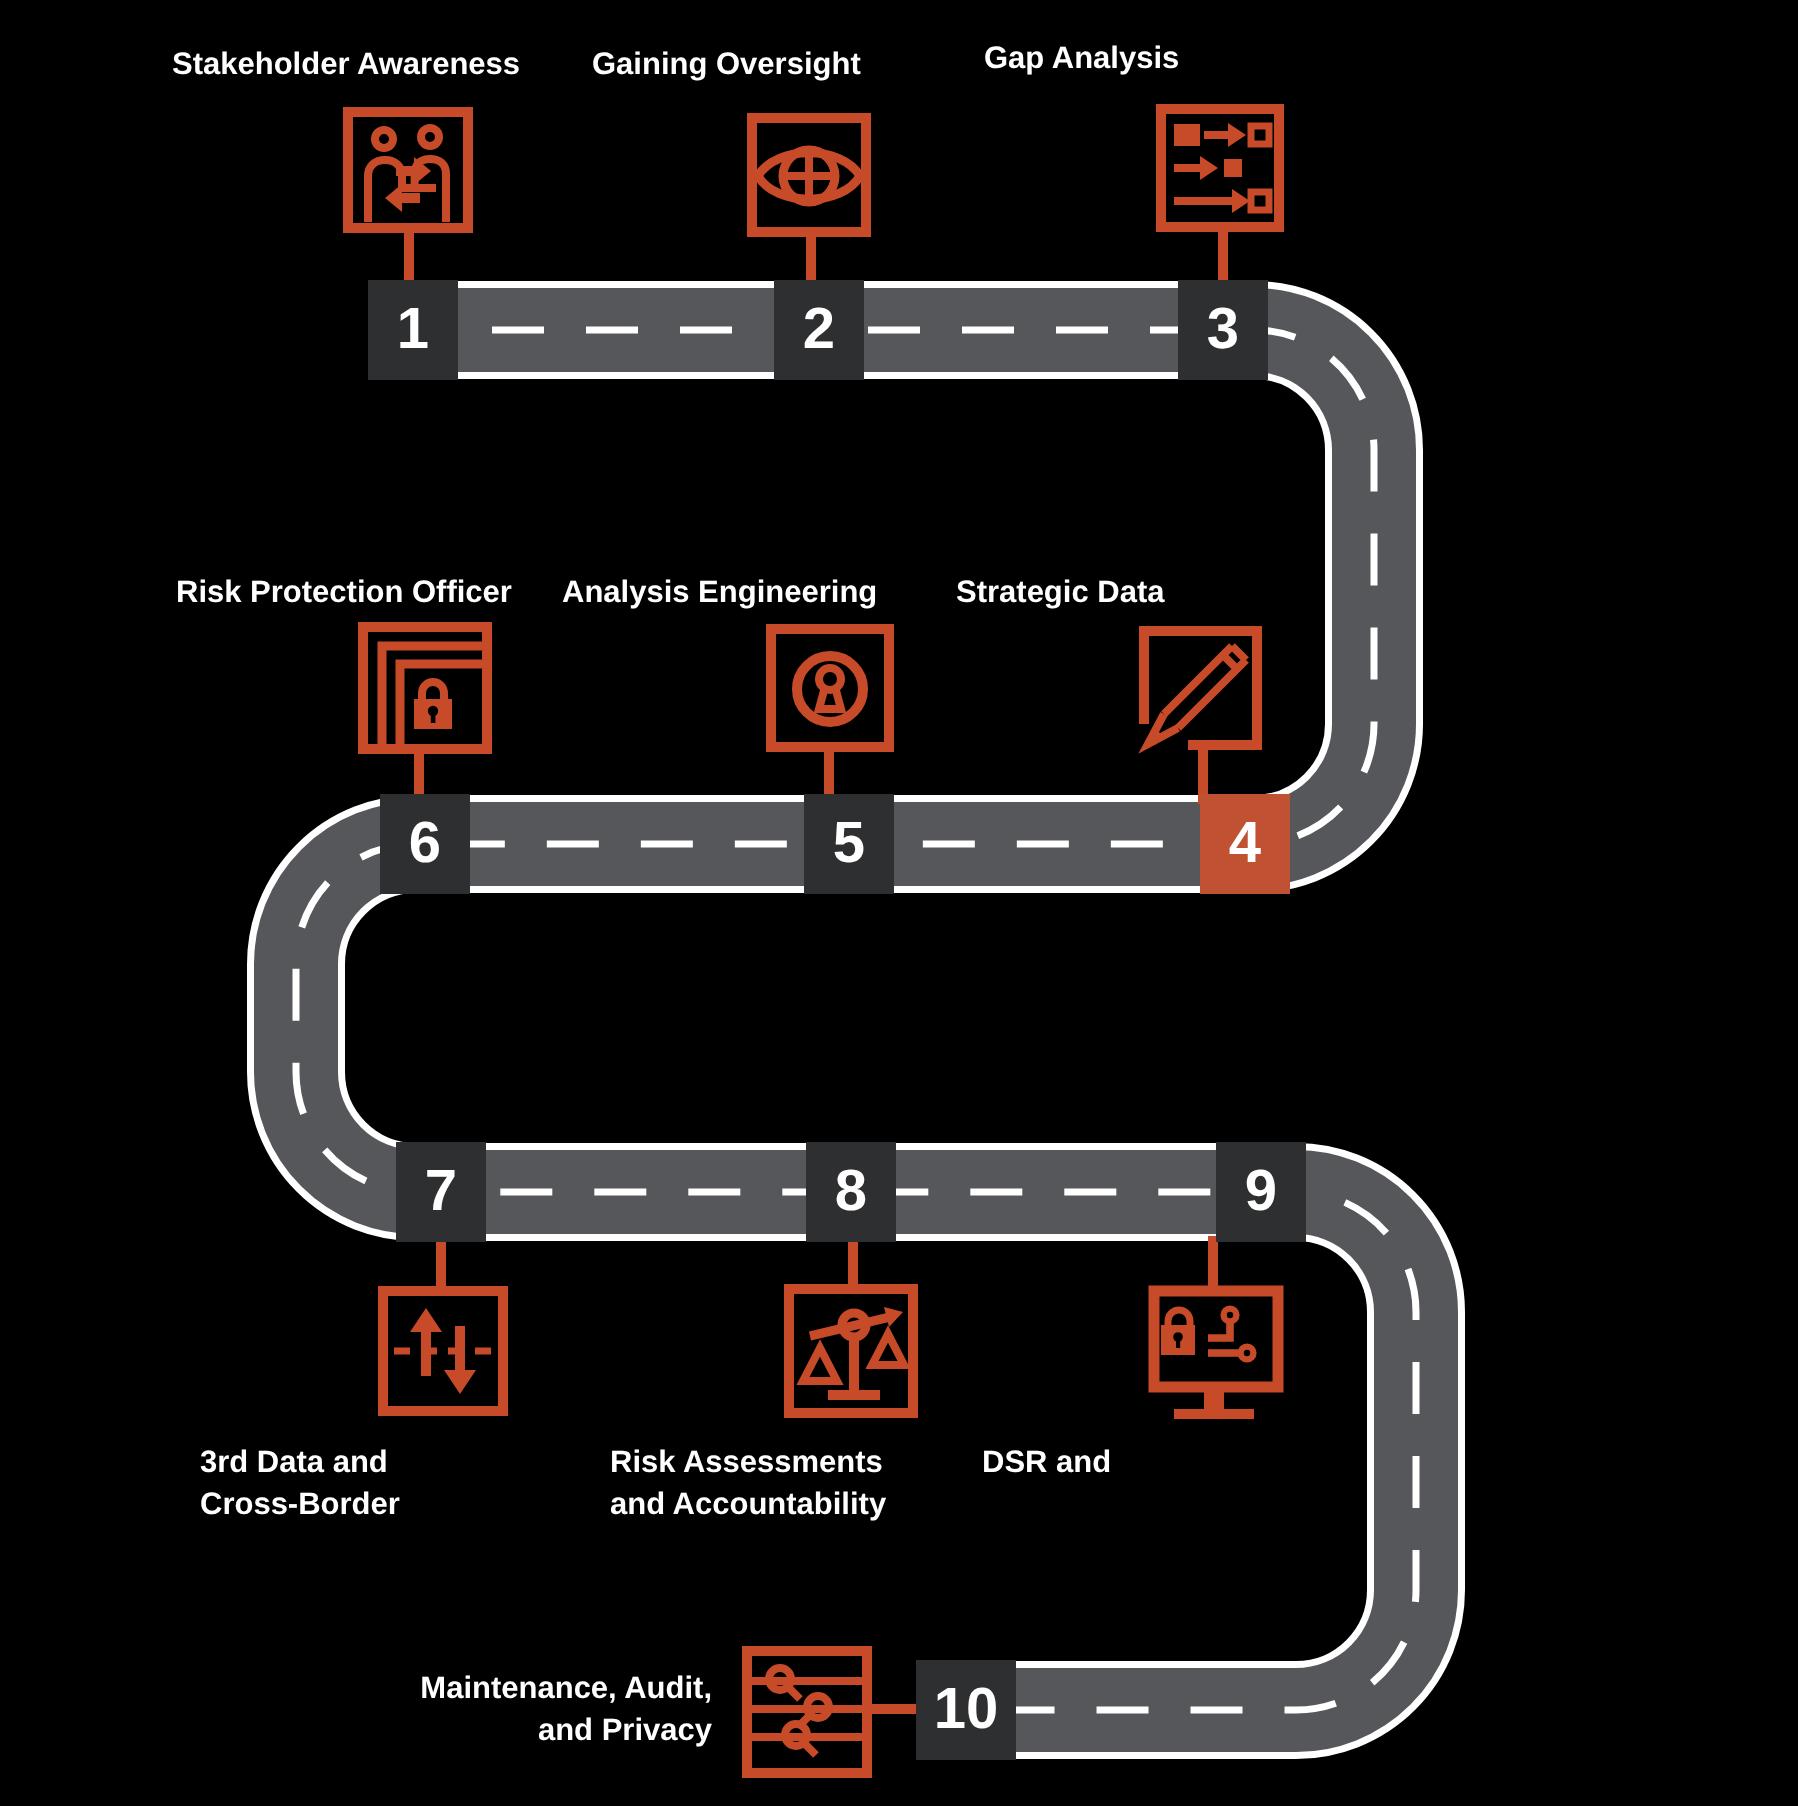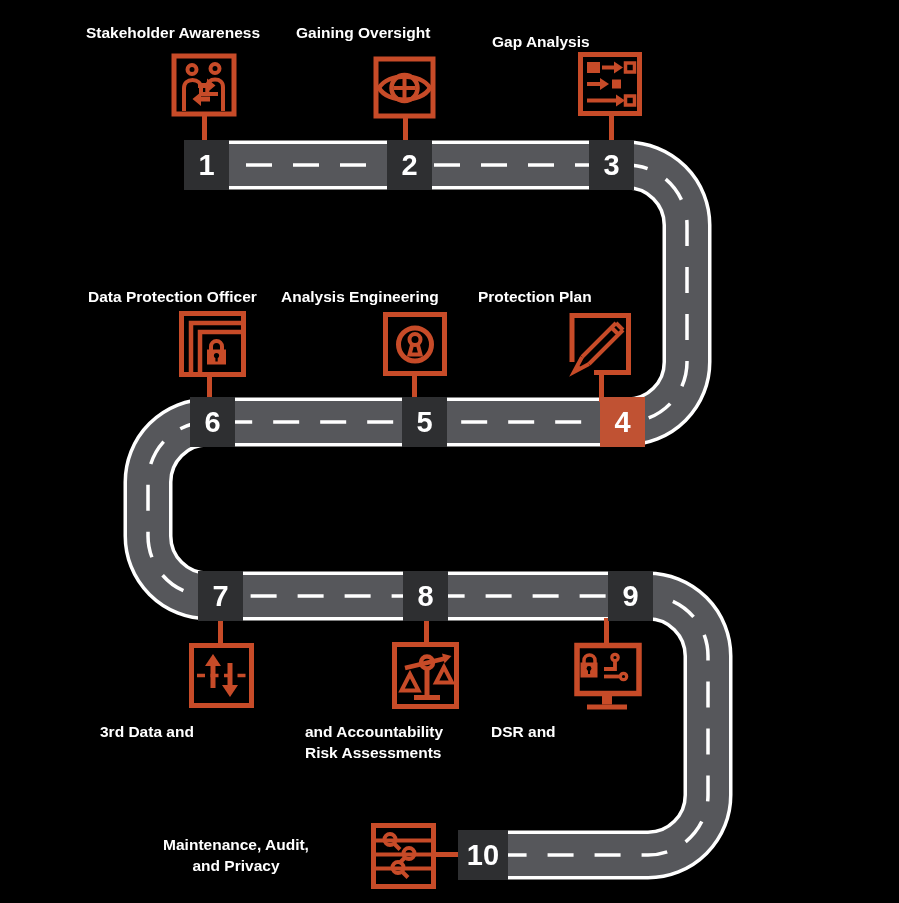--- a/index.html
+++ b/index.html
@@ -1,21 +1,21 @@
 <!DOCTYPE html>
 <html><head>
 <meta charset="utf-8">
 <style>
   html,body{margin:0;padding:0;background:#000;}
   #stage{position:relative;width:899px;height:903px;background:#000;overflow:hidden;
          font-family:"Liberation Sans",sans-serif;}
   #road-svg{position:absolute;left:0;top:0;}
   .label{position:absolute;width:240px;color:#fff;text-align:left;
          font:700 15.5px/21px "Liberation Sans",sans-serif;}
-  .label.right{text-align:center;}
+  .label.right{text-align:right;}
   .label span{display:block;}
   .stem{position:absolute;background:#c74b28;}
   .badge{position:absolute;width:45px;height:50px;background:#2e2f31;color:#fff;
          display:flex;align-items:center;justify-content:center;
          font:700 29px "Liberation Sans",sans-serif;}
   .badge.highlight{background:#c05233;}
   .icon{position:absolute;overflow:visible;}
   .icon *{vector-effect:none;}
   .ic{stroke:#c74b28;fill:none;}
   .icf{fill:#c74b28;stroke:none;}
@@ -180,38 +180,39 @@
     <circle class="ic" cx="28" cy="45.5" r="5.5" stroke-width="4"></circle>
     <path class="ic" d="M32,49.5 L38,55.5" stroke-width="4"></path>
   </svg>
 
   <div class="label" style="left:86px;top:22px">
       <span>Stakeholder Awareness</span>
     </div>
   <div class="label" style="left:296px;top:22px">
       <span>Gaining Oversight</span>
     </div>
-  <div class="label" style="left:492px;top:31px">
+  <div class="label" style="left:492px;top:19px">
       <span>Gap Analysis</span>
     </div>
   <div class="label" style="left:478px;top:286px">
-      <span>Protection Plan</span>
+      <span>Strategic Data</span>
     </div>
   <div class="label" style="left:281px;top:286px">
       <span>Analysis Engineering</span>
     </div>
   <div class="label" style="left:88px;top:286px">
-      <span>Data Protection Officer</span>
+      <span>Risk Protection Officer</span>
     </div>
   <div class="label" style="left:100px;top:721px">
     <span>3rd Data and</span>
+    <span>Cross-Border</span>
   </div>
   <div class="label" style="left:305px;top:721px">
+    <span>Risk Assessments</span>
     <span>and Accountability</span>
-    <span>Risk Assessments</span>
   </div>
   <div class="label" style="left:491px;top:721px">
     <span>DSR and</span>
   </div>
   <div class="label right" style="left:116px;top:834px">
     <span>Maintenance, Audit,</span>
     <span>and Privacy</span>
   </div>
 
 </div>

